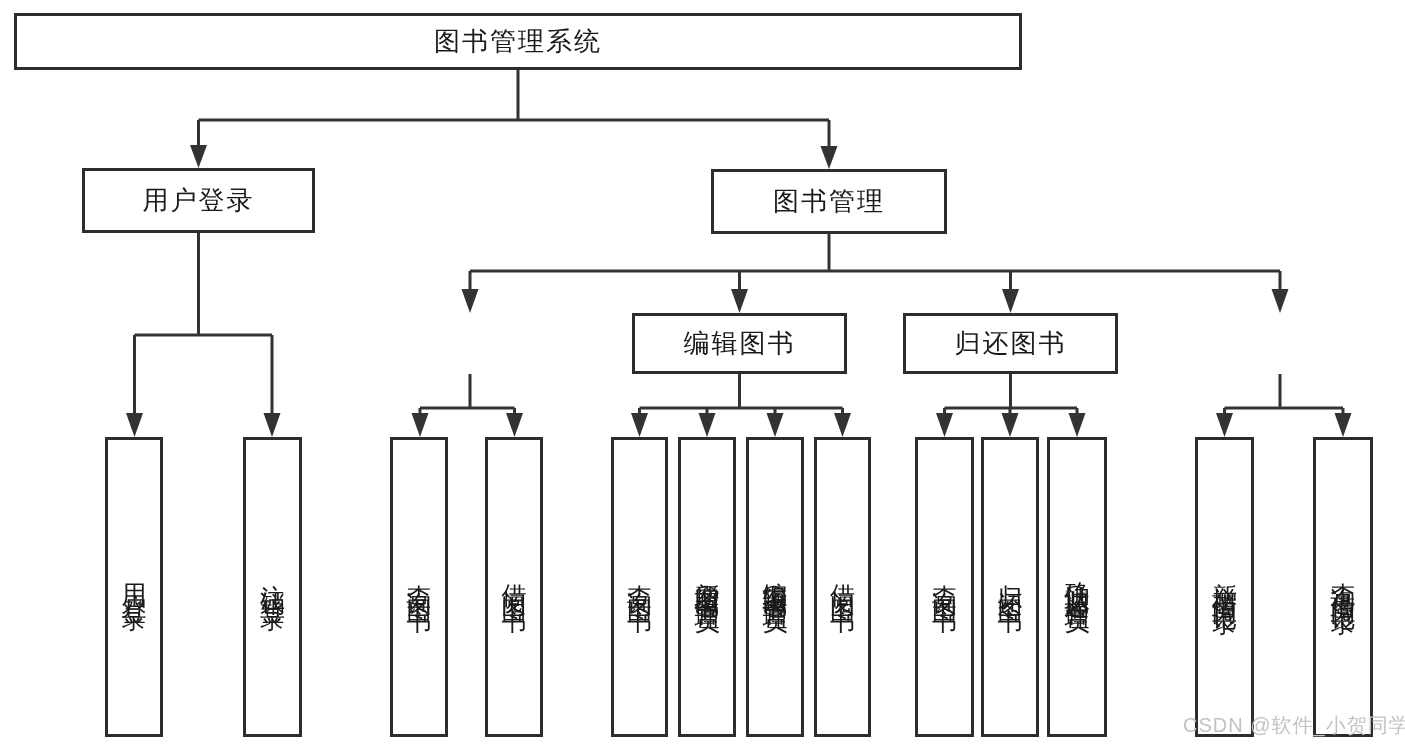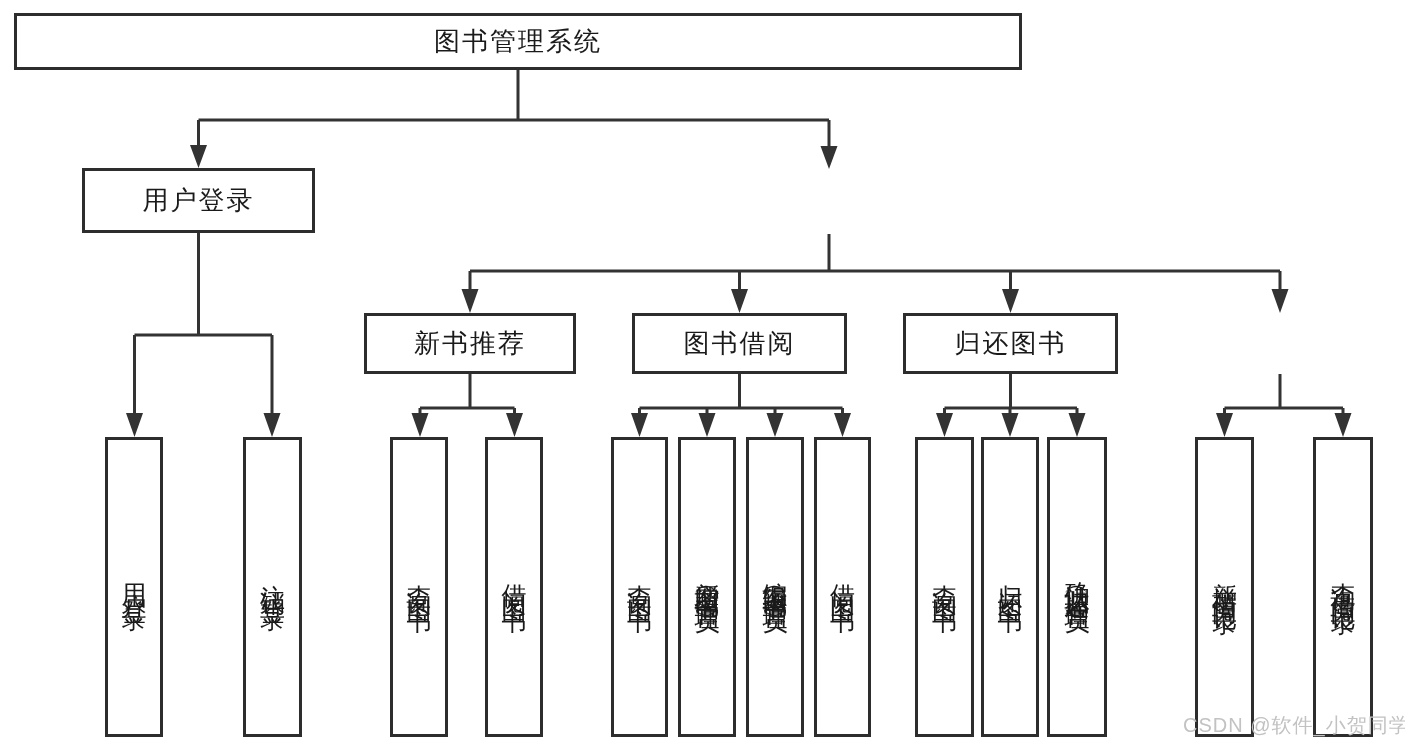--- a/index.html
+++ b/index.html
@@ -100,26 +100,26 @@
       M1334.5 413 L1351.5 413 L1343 437 Z"></path>
   </svg>
 
   <div class="box" style="left:14px;top:13px;width:1008px;height:57px">
     <span>图书管理系统</span>
   </div>
 
   <div class="box" style="left:82px;top:168px;width:233px;height:65px">
     <span>用户登录</span>
   </div>
+  <div class="box" style="left:711px;top:169px;width:236px;height:65px">
+    <span>图书管理</span>
+  </div>
 
-  <div class="box" style="left:364px;top:313px;width:212px;height:61px">
-    <span>新书推荐</span>
-  </div>
   <div class="box" style="left:632px;top:313px;width:215px;height:61px">
-    <span>图书借阅</span>
+    <span>编辑图书</span>
   </div>
   <div class="box" style="left:903px;top:313px;width:215px;height:61px">
     <span>归还图书</span>
   </div>
 
   <div class="box vert" style="left:105px;top:437px;width:58px;height:300px">
     <span class="vlabel">用户登录</span>
   </div>
   <div class="box vert" style="left:243px;top:437px;width:59px;height:300px">
     <span class="vlabel">注销登录</span>

